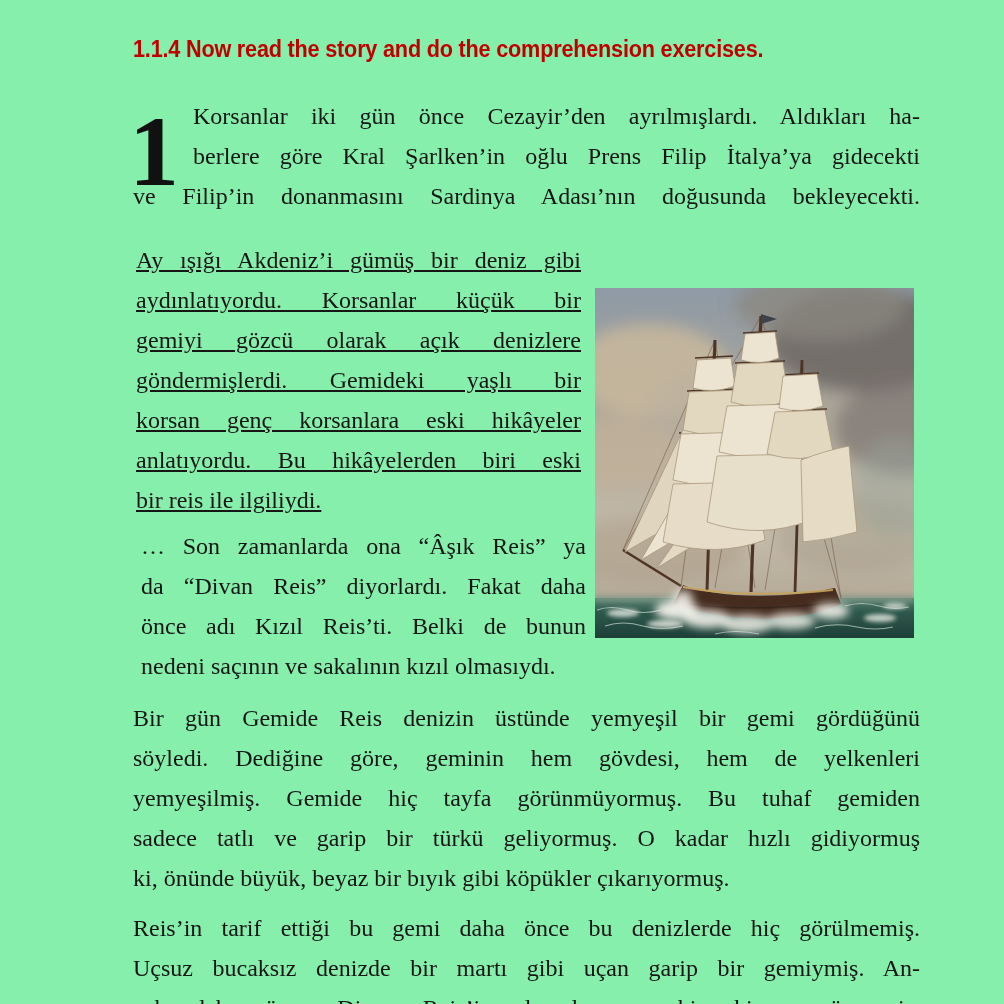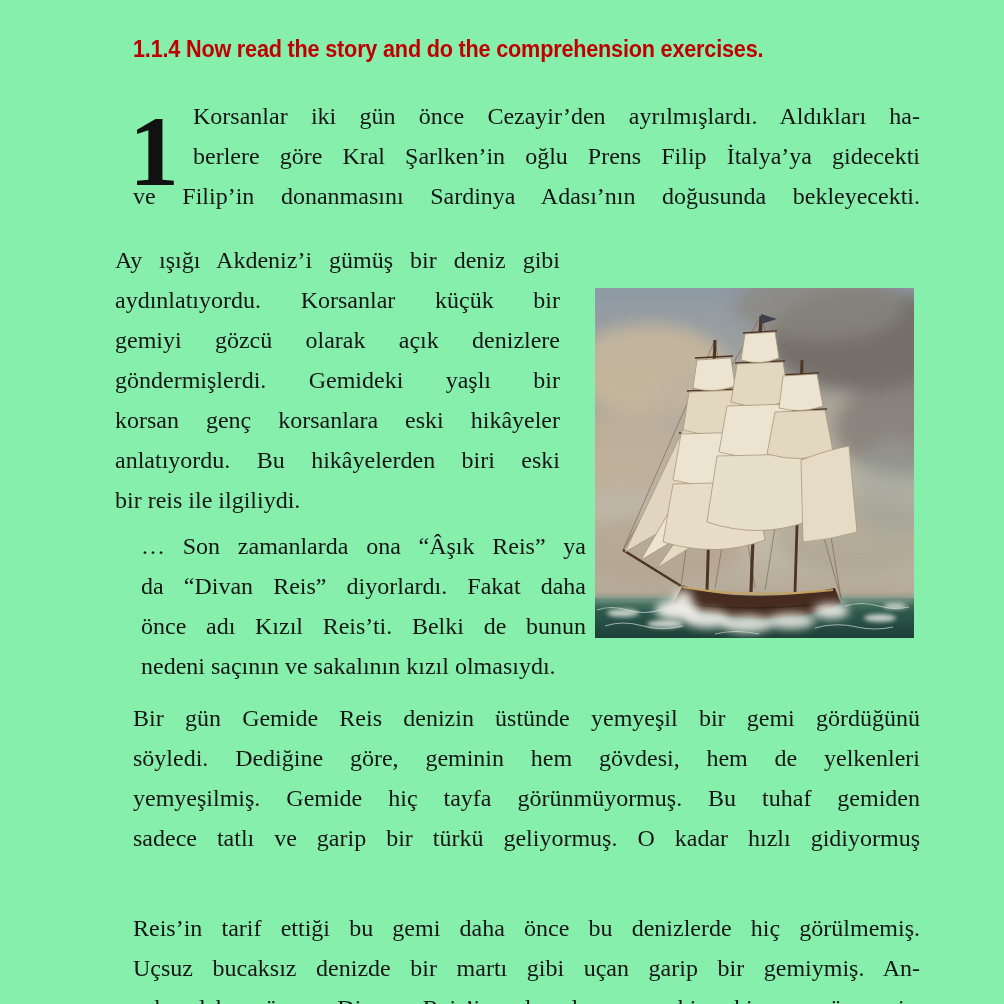--- a/index.html
+++ b/index.html
@@ -11,21 +11,21 @@
     position:absolute;left:133px;top:36px;
     font-family:"Liberation Sans",sans-serif;font-weight:bold;font-size:23px;
     color:#c00000;white-space:nowrap;letter-spacing:-0.2px;
     transform:scaleX(0.94);transform-origin:left center;
   }
   .para{position:absolute;font-size:24px;}
   .line{height:40px;line-height:40px;text-align:justify;text-align-last:justify;overflow:visible;white-space:nowrap;}
   .line.last{text-align-last:left;}
   .indent{padding-left:60px;}
   #para1{left:133px;top:96px;width:787px;}
-  #para2{left:115px;top:240px;width:445px;}
+  #para2{left:136px;top:240px;width:445px;text-decoration:underline;}
   #para3{left:141px;top:526px;width:445px;}
   #para4{left:133px;top:698px;width:787px;}
   #para5{left:133px;top:908px;width:787px;}
   .dropcap{
     position:absolute;left:-4px;top:6px;
     font-weight:bold;font-size:100px;line-height:1;color:#111;
     font-family:"Liberation Serif",serif;
   }
   #story-image{
     position:absolute;left:595px;top:288px;width:319px;height:350px;overflow:hidden;
@@ -61,20 +61,21 @@
     <div class="line">da “Divan Reis” diyorlardı. Fakat daha</div>
     <div class="line">önce adı Kızıl Reis’ti. Belki de bunun</div>
     <div class="line last">nedeni saçının ve sakalının kızıl olmasıydı.</div>
   </div>
 
   <div class="para" id="para4">
     <div class="line">Bir gün Gemide Reis denizin üstünde yemyeşil bir gemi gördüğünü</div>
     <div class="line">söyledi. Dediğine göre, geminin hem gövdesi, hem de yelkenleri</div>
     <div class="line">yemyeşilmiş. Gemide hiç tayfa görünmüyormuş. Bu tuhaf gemiden</div>
     <div class="line">sadece tatlı ve garip bir türkü geliyormuş. O kadar hızlı gidiyormuş</div>
+    <div class="line last">ki, önünde büyük, beyaz bir bıyık gibi köpükler çıkarıyormuş.</div>
   </div>
 
   <div class="para" id="para5">
     <div class="line">Reis’in tarif ettiği bu gemi daha önce bu denizlerde hiç görülmemiş.</div>
     <div class="line">Uçsuz bucaksız denizde bir martı gibi uçan garip bir gemiymiş. An-</div>
     <div class="line">cak daha önce Divan Reis’in dışında onu hiç kimse görmemiş.</div>
   </div>
 
   <div id="story-image">
     <svg viewBox="0 0 319 350" width="319" height="350">

